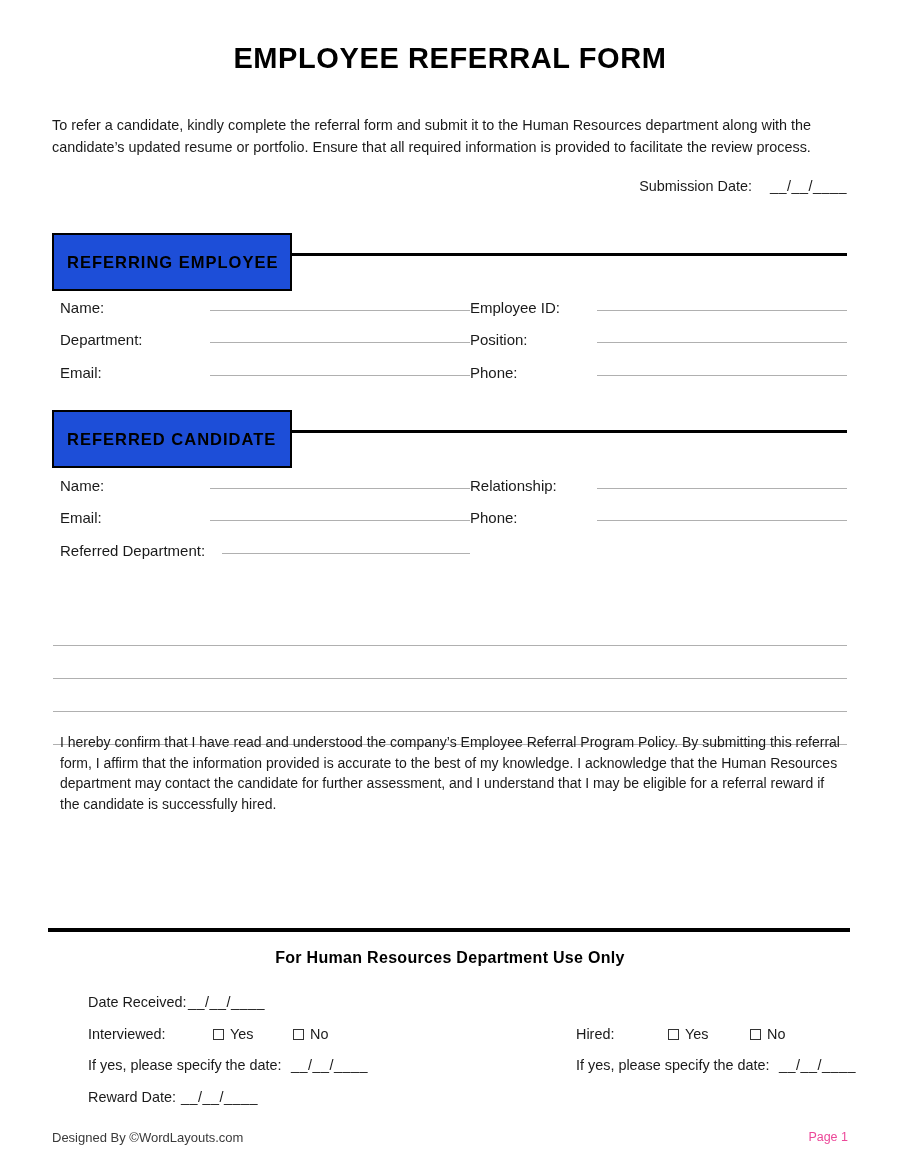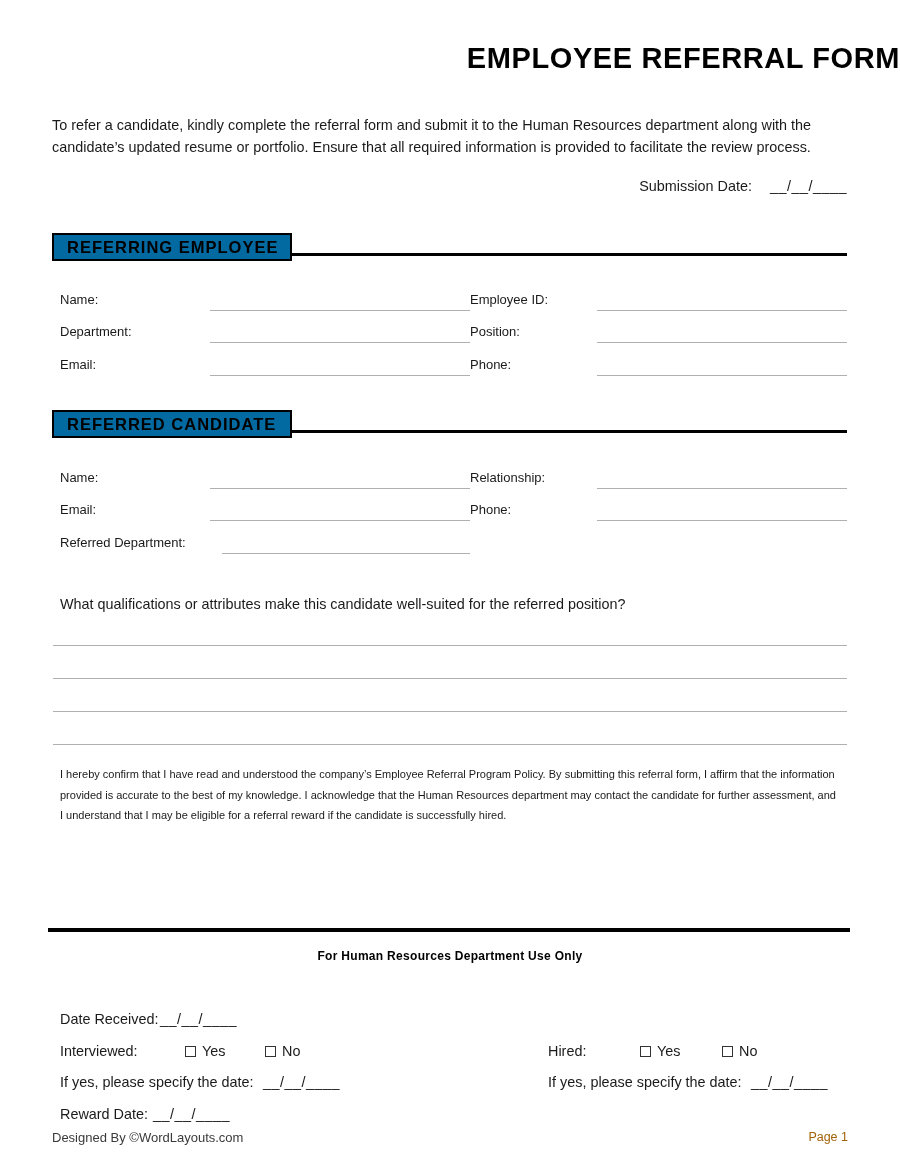--- a/index.html
+++ b/index.html
@@ -18,21 +18,21 @@
     background: #ffffff;
     overflow: hidden;
   }
 
   
   .doc-title {
     position: absolute;
     left: 0;
     top: 42px;
     width: 900px;
-    text-align: right;
+    text-align: center;
     font-size: 29px;
     font-weight: bold;
     letter-spacing: 0.6px;
     color: #000000;
   }
 
   
   .intro {
     position: absolute;
     left: 52px;
@@ -72,24 +72,24 @@
     right: 0;
     top: 20px;
     height: 3px;
     background: #000000;
   }
   .section-head .badge {
     position: absolute;
     left: 0;
     top: 0;
     width: 240px;
-    height: 28px;
+    height: 58px;
     box-sizing: border-box;
     border: 2.5px solid #000000;
-    background: #0369a1;
+    background: #1d4ed8;
     display: flex;
     align-items: center;
   }
   .section-head .badge-label {
     padding-left: 13px;
     font-size: 16.5px;
     font-weight: bold;
     letter-spacing: 1px;
     color: #000000;
   }
@@ -104,22 +104,22 @@
   .field {
     position: absolute;
     top: 0;
     height: 26px;
   }
   .field.left  { left: 8px;  width: 410px; }
   .field.right { left: 418px; width: 377px; }
   .field-label {
     position: absolute;
     left: 0;
-    top: 0;
-    font-size: 13px;
+    top: 8px;
+    font-size: 15px;
     line-height: 20px;
     color: #1a1a1a;
     white-space: nowrap;
   }
   .field-line {
     position: absolute;
     top: 20px;
     height: 1.4px;
     background: #b0b0b0;
   }
@@ -140,23 +140,23 @@
     left: 53px;
     width: 794px;
     height: 1.4px;
     background: #b0b0b0;
   }
 
   
   .confirm {
     position: absolute;
     left: 60px;
-    top: 764px;
+    top: 732px;
     width: 780px;
-    font-size: 11px;
+    font-size: 14px;
     line-height: 20.5px;
     color: #1a1a1a;
   }
   .signature-row {
     position: absolute;
     left: 52px;
     top: 880px;
     width: 795px;
     height: 26px;
   }
@@ -185,34 +185,34 @@
     width: 802px;
     height: 4px;
     background: #000000;
   }
   .hr-title {
     position: absolute;
     left: 0;
     top: 949px;
     width: 900px;
     text-align: center;
-    font-size: 12px;
+    font-size: 16px;
     font-weight: bold;
     letter-spacing: 0.3px;
     color: #000000;
   }
   .hr-row {
     position: absolute;
     left: 60px;
     width: 790px;
     height: 24px;
     font-size: 14.4px;
     color: #1a1a1a;
   }
-  .hr-cell { position: absolute; top: 17px; white-space: nowrap; }
+  .hr-cell { position: absolute; top: 0; white-space: nowrap; margin-left: 28px; }
   .checkbox-glyph {
     display: inline-block;
     width: 11px;
     height: 11px;
     border: 1.4px solid #333333;
     box-sizing: border-box;
     vertical-align: -1px;
     margin-right: 6px;
     background: #ffffff;
   }
@@ -224,21 +224,21 @@
     left: 52px;
     top: 1130px;
     font-size: 13px;
     color: #3a3a3a;
   }
   .footer-right {
     position: absolute;
     right: 52px;
     top: 1130px;
     font-size: 12.5px;
-    color: #a16207;
+    color: #ec4899;
   }
 </style>
 </head>
 <body>
 
 <div class="page">
 
   <div class="doc-title">EMPLOYEE REFERRAL FORM</div>
 
   <div class="intro">To refer a candidate, kindly complete the referral form and submit it to the Human Resources department along with the candidate’s updated resume or portfolio. Ensure that all required information is provided to facilitate the review process.</div>
@@ -317,21 +317,20 @@
     </div>
   </div>
 
   <div class="field-row" style="top:533px;">
     <div class="field left">
       <span class="field-label">Referred Department:</span>
       <span class="field-line" style="left:162px;"></span>
     </div>
   </div>
 
-  <div class="question">What qualifications or attributes make this candidate well-suited for the referred position?</div>
   <div class="answer-line" style="top:645px;"></div>
   <div class="answer-line" style="top:678px;"></div>
   <div class="answer-line" style="top:711px;"></div>
   <div class="answer-line" style="top:744px;"></div>
 
   <div class="confirm">I hereby confirm that I have read and understood the company’s Employee Referral Program Policy. By submitting this referral form, I affirm that the information provided is accurate to the best of my knowledge. I acknowledge that the Human Resources department may contact the candidate for further assessment, and I understand that I may be eligible for a referral reward if the candidate is successfully hired.</div>
 
 
   <div class="hr-divider"></div>
   <div class="hr-title">For Human Resources Department Use Only</div>

